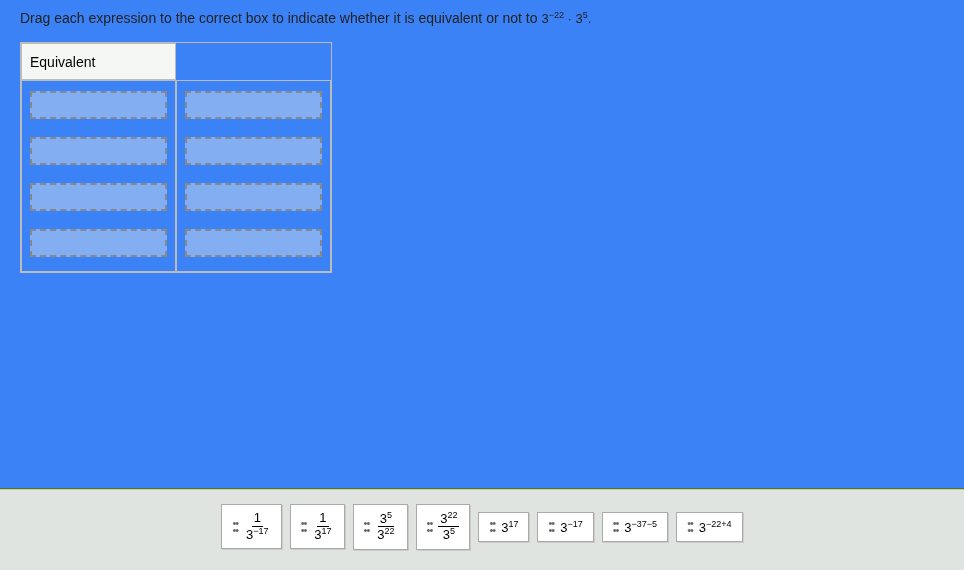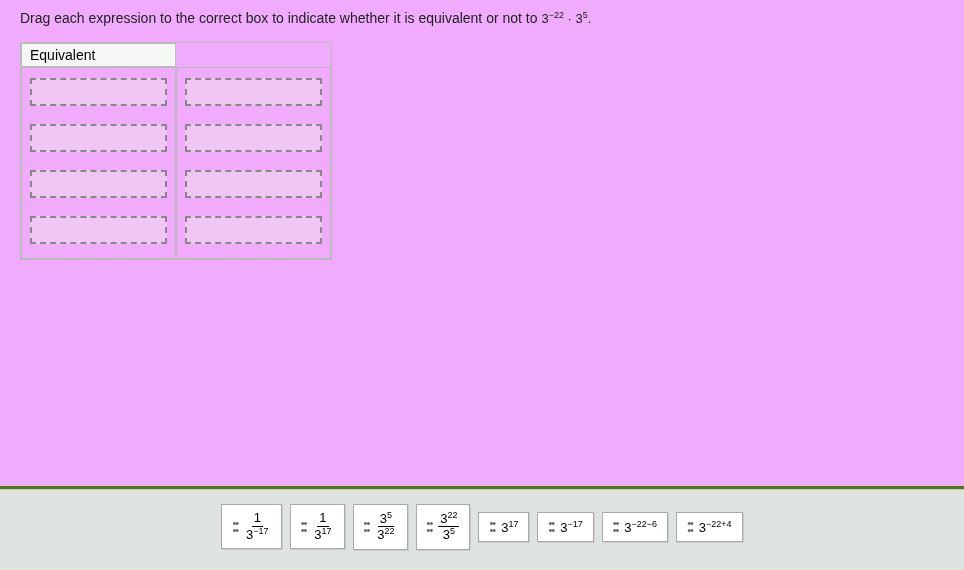--- a/index.html
+++ b/index.html
@@ -5,24 +5,24 @@
     * { box-sizing: border-box; margin: 0; padding: 0; }
     body {
       font-family: Arial, sans-serif;
       background: #e8ebe8;
       width: 964px;
       height: 570px;
       position: relative;
       overflow: hidden;
     }
     .content {
-      background: #f0abfc;
+      background: #3b82f6;
       padding: 10px 20px;
       min-height: 490px;
-      border-bottom: 4px solid #4d7c0f;
+      border-bottom: 2px solid #4d7c0f;
     }
     .instruction {
       font-size: 14px;
       color: #222;
       margin-bottom: 16px;
     }
     .instruction sup { font-size: 10px; }
     .table-wrap {
       display: inline-block;
       border: 1px solid #bbb;
@@ -31,21 +31,21 @@
       display: flex;
     }
     .table-cell {
       width: 155px;
       border: 1px solid #bbb;
       padding: 6px 8px;
     }
     .header-cell {
       font-size: 14px;
       background: #f5f7f5;
-      height: 24px;
+      height: 37px;
       display: flex;
       align-items: center;
     }
     .body-cell {
       padding: 10px 8px 14px 8px;
     }
     .drop-slot {
       border: 2px dashed #888;
       height: 28px;
       margin-bottom: 18px;
@@ -157,19 +157,19 @@
     <div class="tile">
       <div class="grip">••<br>••</div>
       <span class="expr">3<sup>17</sup></span>
     </div>
     <div class="tile">
       <div class="grip">••<br>••</div>
       <span class="expr">3<sup>−17</sup></span>
     </div>
     <div class="tile">
       <div class="grip">••<br>••</div>
-      <span class="expr">3<sup>−22−6</sup></span>
+      <span class="expr">3<sup>−37−5</sup></span>
     </div>
     <div class="tile">
       <div class="grip">••<br>••</div>
       <span class="expr">3<sup>−22+4</sup></span>
     </div>
   </div>
 
 </body></html>

